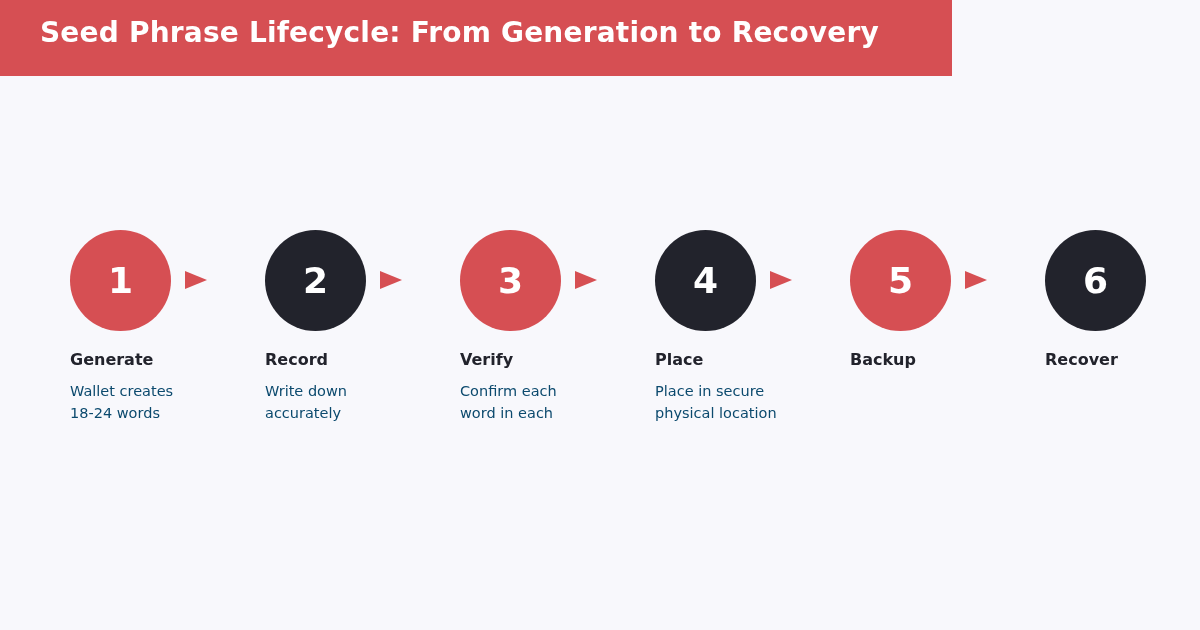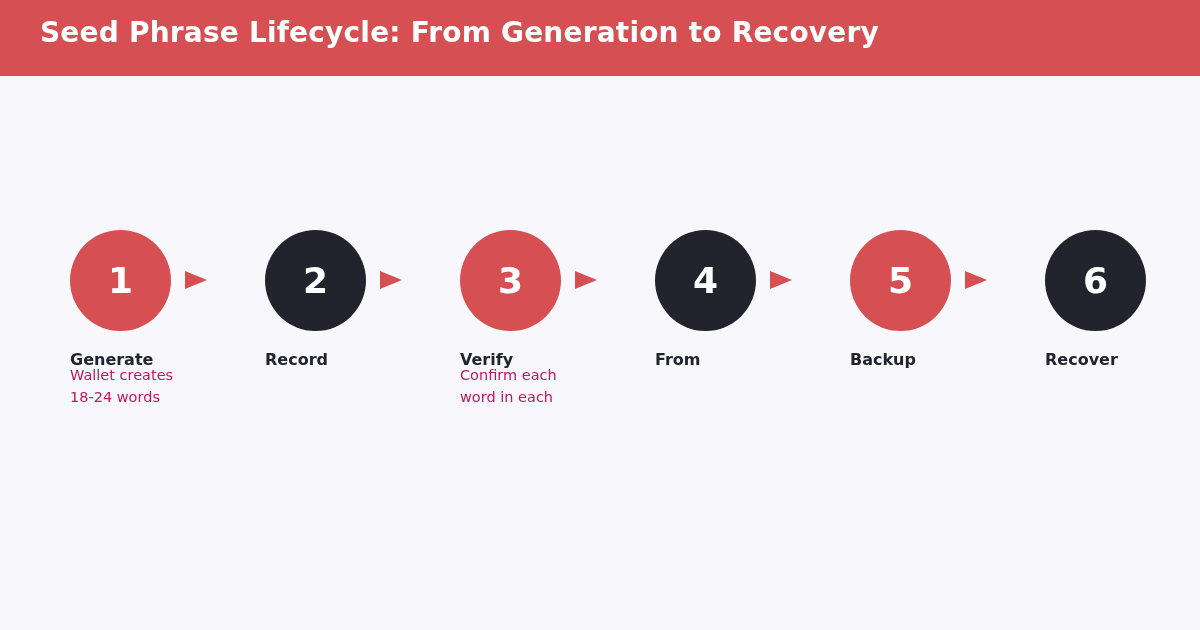--- a/index.html
+++ b/index.html
@@ -1,25 +1,25 @@
 <!DOCTYPE html>
 <html><head>
 <meta charset="utf-8">
 <style>
   html, body { margin:0; padding:0; }
   body { width:1200px; height:630px; background:#f8f8fc; position:relative; overflow:hidden; font-family:"DejaVu Sans", sans-serif; }
-  .header { position:absolute; left:0; top:0; width:1200px; height:76px; background:#d64f53; }
+  .header { position:absolute; left:0; top:0; width:952px; height:76px; background:#d64f53; }
   .title { position:absolute; left:40px; top:16px; font-size:28px; font-weight:bold; color:#ffffff; letter-spacing:0.2px; white-space:nowrap; }
   .step { position:absolute; top:230px; width:160px; }
   .circle { width:101px; height:101px; border-radius:50%; display:flex; align-items:center; justify-content:center; color:#ffffff; font-size:36px; font-weight:bold; }
   .circle.red { background:#d64f53; }
   .circle.dark { background:#22232c; }
   .arrow { position:absolute; left:115px; top:41px; width:0; height:0; border-top:9px solid transparent; border-bottom:9px solid transparent; border-left:22px solid #d64f53; }
   .step-title { position:absolute; left:0; top:120px; font-size:16px; font-weight:bold; color:#22232c; white-space:nowrap; }
-  .step-desc { position:absolute; left:0; top:134px; font-size:14.5px; line-height:22px; color:#be185d; white-space:nowrap; }
+  .step-desc { position:absolute; left:0; top:150px; font-size:14.5px; line-height:22px; color:#0c4a6e; white-space:nowrap; }
 </style>
 </head>
 <body>
 
 <div class="header">
   <div class="title">Seed Phrase Lifecycle: From Generation to Recovery</div>
 </div>
 
 <div class="step" style="left:70px;">
   <div class="circle red">1</div>
@@ -28,36 +28,44 @@
   <div class="step-desc">
     <div>Wallet creates</div>
     <div>18-24 words</div>
   </div>
 </div>
 
 <div class="step" style="left:265px;">
   <div class="circle dark">2</div>
   <div class="arrow"></div>
   <div class="step-title">Record</div>
+  <div class="step-desc">
+    <div>Write down</div>
+    <div>accurately</div>
+  </div>
 </div>
 
 <div class="step" style="left:460px;">
   <div class="circle red">3</div>
   <div class="arrow"></div>
   <div class="step-title">Verify</div>
   <div class="step-desc">
     <div>Confirm each</div>
     <div>word in each</div>
   </div>
 </div>
 
 <div class="step" style="left:655px;">
   <div class="circle dark">4</div>
   <div class="arrow"></div>
-  <div class="step-title">From</div>
+  <div class="step-title">Place</div>
+  <div class="step-desc">
+    <div>Place in secure</div>
+    <div>physical location</div>
+  </div>
 </div>
 
 <div class="step" style="left:850px;">
   <div class="circle red">5</div>
   <div class="arrow"></div>
   <div class="step-title">Backup</div>
 </div>
 
 <div class="step" style="left:1045px;">
   <div class="circle dark">6</div>

